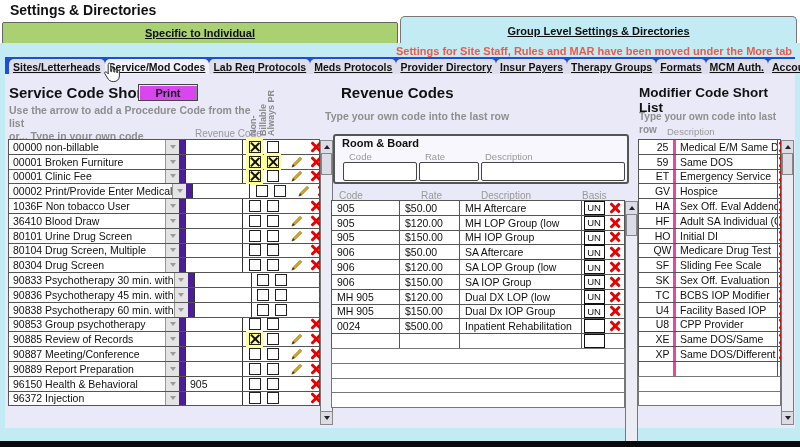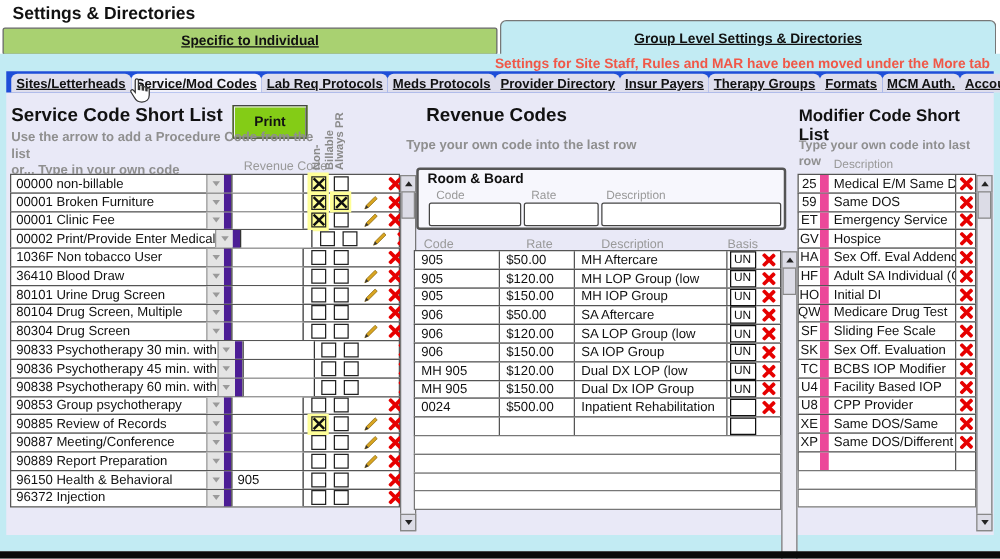--- a/index.html
+++ b/index.html
@@ -30,23 +30,23 @@
           padding:2px 4px 1px 4px;border-radius:5px 5px 0 0;background:#dedeed;white-space:nowrap;cursor:default;}
   .navtab.active{background:#f1f1fa;}
 
   h2.colhead{margin:0;font-weight:bold;color:#111;}
   .helper{font-size:10.5px;font-weight:bold;color:#8f8f8f;line-height:13px;}
   .small-label{font-size:10px;color:#999;}
   .vlabel{writing-mode:vertical-rl;transform:rotate(180deg);
           font-size:9px;font-weight:bold;color:#8a8a8a;width:13px;height:52px;}
 
   
-  .printbtn{left:133px;top:27px;width:60px;height:27px;background:#84cc16;
+  .printbtn{left:133px;top:27px;width:60px;height:17px;background:#d946ef;
             border:1px solid #444;box-shadow:inset 1px 1px 0 #eee, inset -1px -1px 0 #888;
-            font-size:11px;font-weight:bold;color:#111;display:flex;align-items:center;justify-content:center;cursor:pointer;margin-left:48px;}
+            font-size:11px;font-weight:bold;color:#111;display:flex;align-items:center;justify-content:center;cursor:pointer;}
 
   .vscroll{position:absolute;width:13px;background:#ececf4;border:1px solid #777;
            box-sizing:border-box;display:flex;flex-direction:column;justify-content:space-between;}
   .sbtn{height:12px;background:#dcdce6;border:1px solid #888;margin:-1px;
         display:flex;align-items:center;justify-content:center;}
   .tri-up{width:0;height:0;border:3px solid transparent;border-bottom:4px solid #222;margin-top:-3px;}
   .tri-down{width:0;height:0;border:3px solid transparent;border-top:4px solid #222;margin-bottom:-3px;}
   .sthumb{position:absolute;left:0px;right:0px;top:12px;height:20px;background:#dcdce6;border:1px solid #888;}
 
   
@@ -82,21 +82,21 @@
   .redx::after{transform:translate(-50%,-50%) rotate(-45deg);}
 
   
   .rc-code{flex:0 0 68px;border-right:1px solid #555;padding-left:5px;}
   .rc-rate{flex:0 0 60px;border-right:1px solid #555;padding-left:5px;}
   .rc-desc{flex:0 0 122px;border-right:1px solid #555;padding-left:5px;}
   .rc-basis{flex:0 0 24px;display:flex;align-items:center;justify-content:center;}
   .basisbox{width:19px;height:12px;border:1.6px solid #111;background:#fff;font-size:9.5px;color:#111;
             display:flex;align-items:center;justify-content:center;}
   
-  .mc-code{flex:0 0 24px;border-right:7px solid #ec4899;justify-content:center;}
+  .mc-code{flex:0 0 24px;border-right:3px solid #ec4899;justify-content:center;margin-left:13px;}
   .mc-desc{flex:0 0 102px;border-right:1px solid #555;padding-left:4px;}
 
   
   .rbbox{left:328px;top:77px;width:296px;height:50px;border:2px solid #555;border-radius:3px;background:#f7f7fd;}
   .rbinput{position:absolute;height:17px;background:#fff;border:1.6px solid #444;border-radius:2px;}
 
   .handcursor{left:99px;top:61px;width:24px;height:26px;pointer-events:none;z-index:50;}
 </style>
 </head>
 <body>

